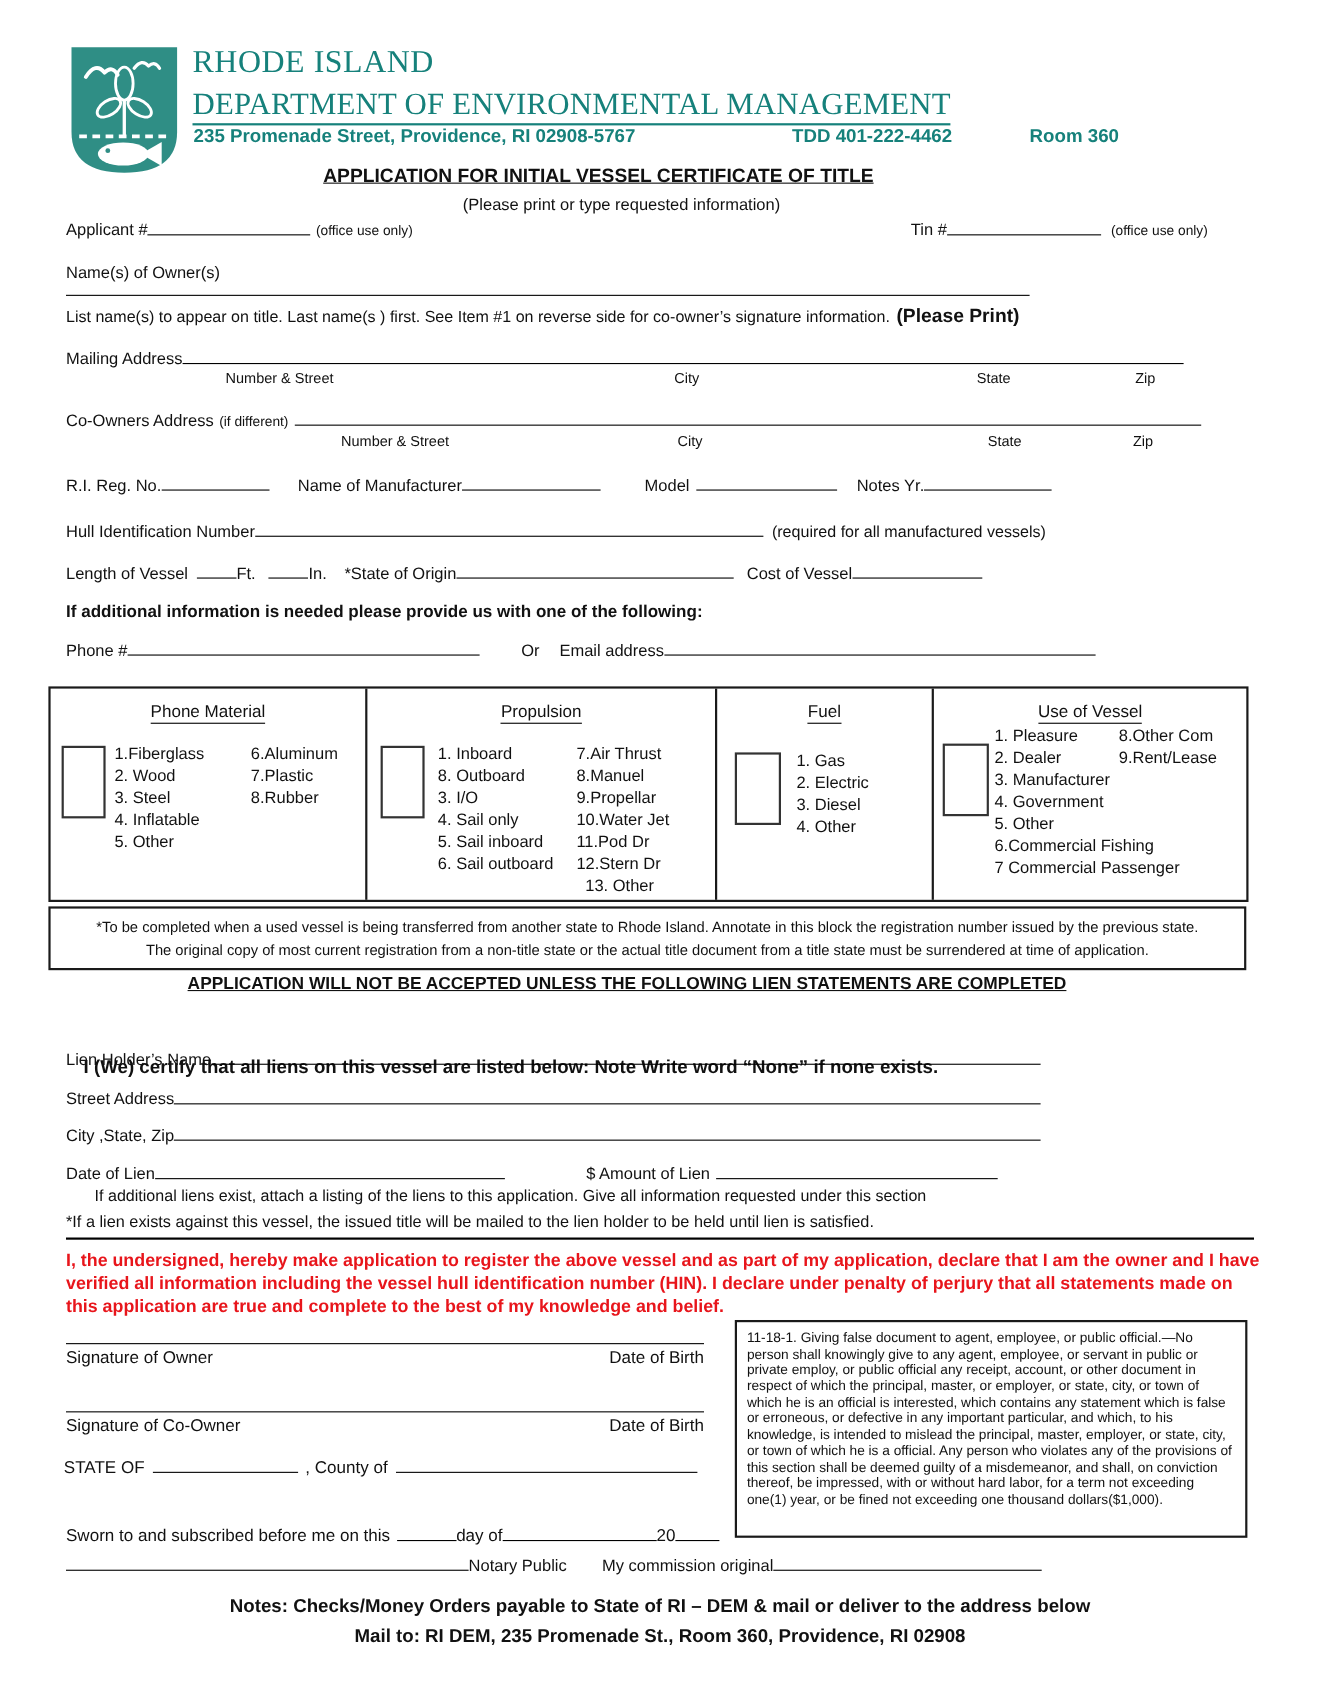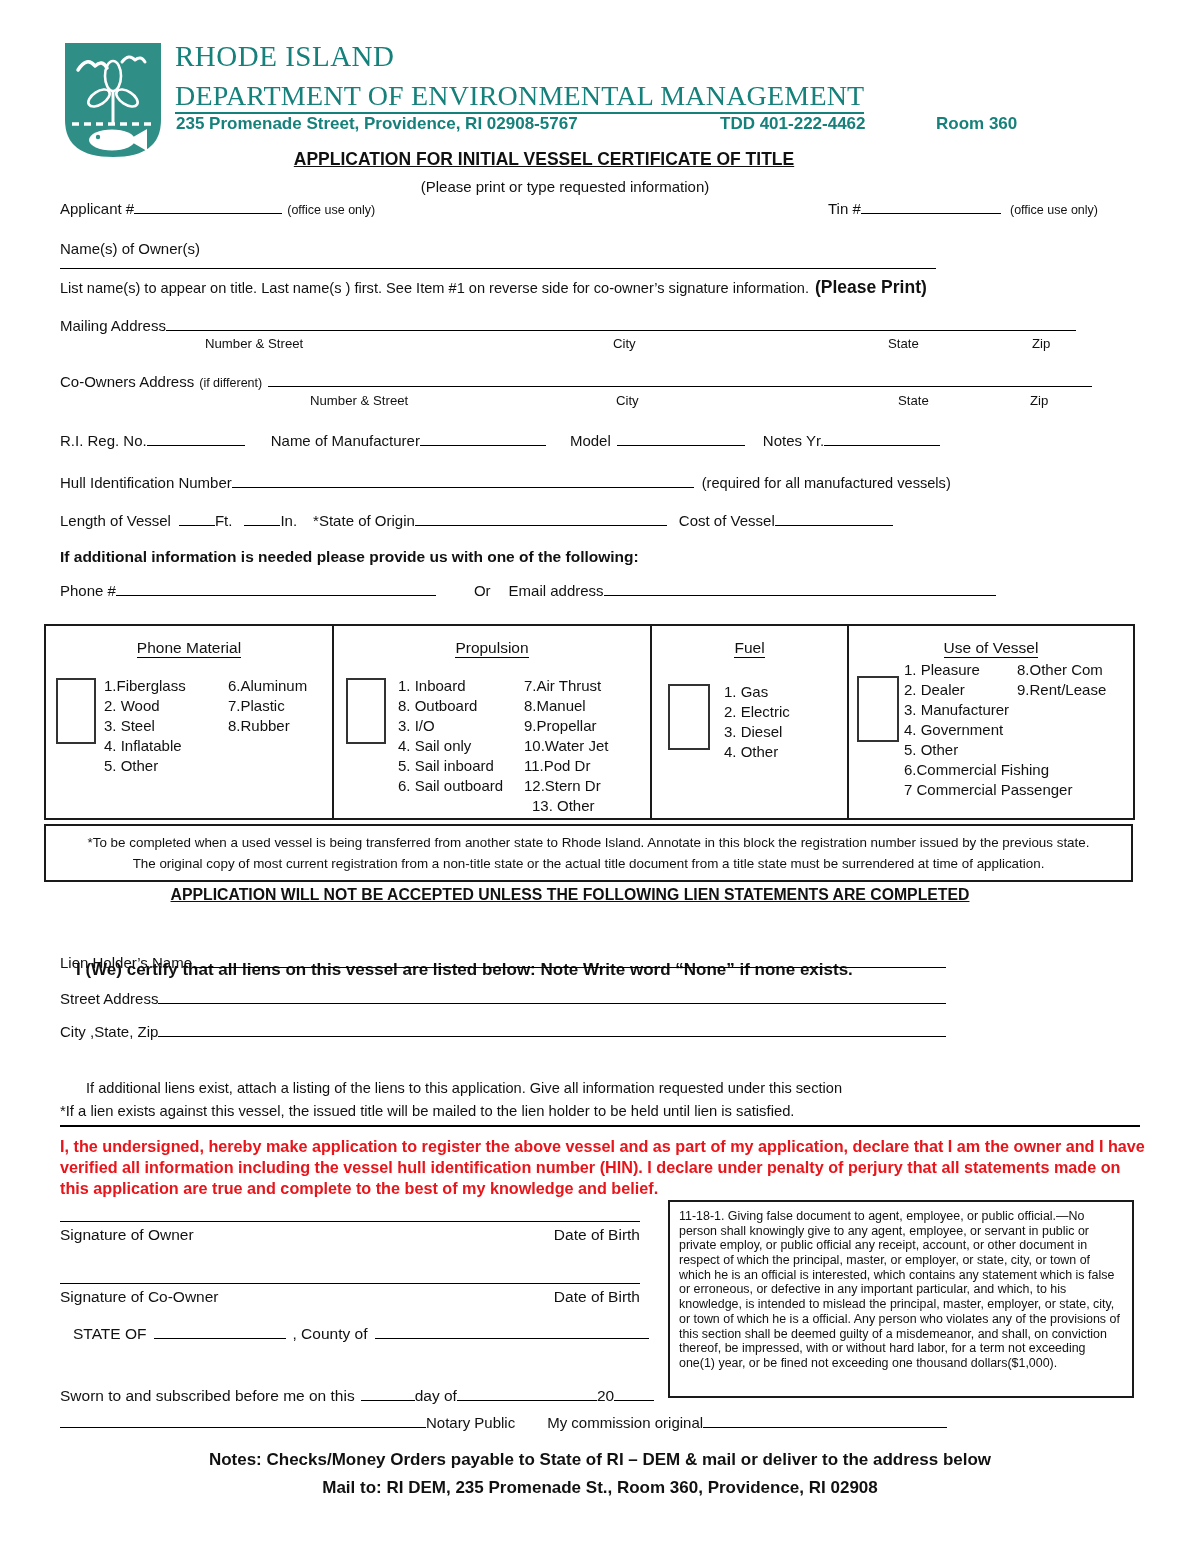--- a/index.html
+++ b/index.html
@@ -111,21 +111,21 @@
     <span class="abs" style="left:556px;">City</span>
     <span class="abs" style="left:838px;">State</span>
     <span class="abs" style="left:970px;">Zip</span>
   </div>
 
   <div class="abs row" style="left:60px;top:430px;">
     <span>R.I. Reg. No.</span>
       <span class="bl" style="width:98px;"></span>
     <span style="margin-left:26px;">Name of Manufacturer</span>
       <span class="bl" style="width:126px;"></span>
-    <span style="margin-left:24px;text-align:right;">Model</span>
+    <span style="margin-left:40px;text-align:right;">Model</span>
       <span class="bl" style="width:128px;margin-left:6px;"></span>
     <span style="margin-left:18px;">Notes Yr.</span>
       <span class="bl" style="width:116px;"></span>
   </div>
 
   <div class="abs row" style="left:60px;top:472px;">
     <span>Hull Identification Number</span>
       <span class="bl" style="width:462px;"></span>
     <span style="margin-left:8px;font-size:14.6px;">(required for all manufactured vessels)</span>
   </div>
@@ -239,41 +239,47 @@
   </div>
   <div class="abs row" style="left:60px;top:988px;width:886px;">
     <span>Street Address</span>
       <span class="bl grow"></span>
   </div>
   <div class="abs row" style="left:60px;top:1021px;width:886px;">
     <span>City ,State, Zip</span>
       <span class="bl grow"></span>
   </div>
 
+  <div class="abs row" style="left:60px;top:1056px;">
+    <span>Date of Lien</span>
+      <span class="bl" style="width:318px;"></span>
+    <span style="margin-left:74px;">$ Amount of Lien</span>
+      <span class="bl" style="width:256px;margin-left:6px;"></span>
+  </div>
   <div class="abs" style="left:86px;top:1080px;font-size:14.6px;">If additional liens exist, attach a listing of the liens to this application.  Give all information requested under this section</div>
   <div class="abs" style="left:60px;top:1103px;font-size:14.8px;">*If a lien exists against this vessel, the issued title will be mailed to the lien holder to be held until lien is satisfied.</div>
   <div class="abs hr2" style="left:60px;top:1125px;width:1080px;"></div>
 
   <div class="abs red b" style="left:60px;top:1136px;width:1086px;font-size:16.2px;line-height:1.3;">I, the undersigned, hereby make application to register the above vessel and as part of my application, declare that I am the owner and I have verified all information including the vessel hull identification number (HIN). I declare under penalty of perjury that all statements made on this application are true and complete to the best of my knowledge and belief.</div>
 
   <div class="abs legal" style="left:668px;top:1200px;width:444px;height:180px;">11-18-1. Giving false document to agent, employee, or public official.—No person shall knowingly give to any agent, employee, or servant in public or private employ, or public official any receipt, account, or other document in respect of which the principal, master, or employer, or state, city, or town of which he is an official is interested, which contains any statement which is false or erroneous, or defective in any important particular, and which, to his knowledge, is intended to mislead the principal, master, employer, or state, city, or town of which he is a official.  Any person who violates any of the provisions of this section shall be deemed guilty of a misdemeanor, and shall, on conviction thereof, be impressed, with or without hard labor, for a term not exceeding one(1) year, or be fined not exceeding one thousand dollars($1,000).</div>
 
   <div class="abs sigline" style="left:60px;top:1221px;width:580px;"></div>
   <div class="abs siglabels" style="left:60px;top:1226px;width:580px;">
     <span>Signature of Owner</span>
     <span>Date of Birth</span>
   </div>
 
   <div class="abs sigline" style="left:60px;top:1283px;width:580px;"></div>
   <div class="abs siglabels" style="left:60px;top:1288px;width:580px;">
     <span>Signature of Co-Owner</span>
     <span>Date of Birth</span>
   </div>
 
-  <div class="abs row" style="left:73px;top:1322px;font-size:15.5px;">
+  <div class="abs row" style="left:58px;top:1322px;font-size:15.5px;">
     <span>STATE OF</span>
     <span class="bl" style="width:132px;margin-left:8px;"></span>
     <span style="margin-left:6px;">, County of</span>
     <span class="bl" style="width:274px;margin-left:8px;"></span>
   </div>
 
   <div class="abs row" style="left:60px;top:1384px;font-size:15.5px;">
     <span>Sworn to and subscribed before me on this</span>
     <span class="bl" style="width:54px;margin-left:6px;"></span>
     <span>day of</span>

